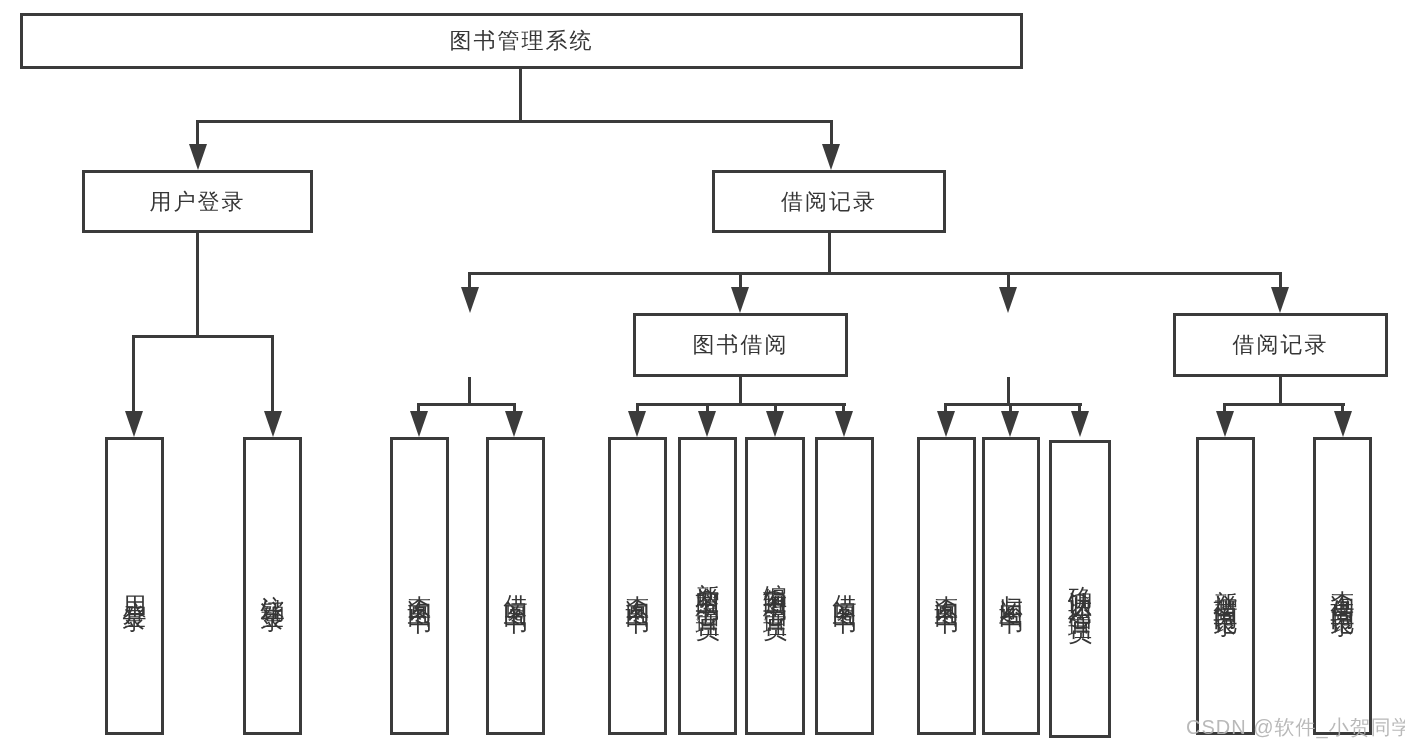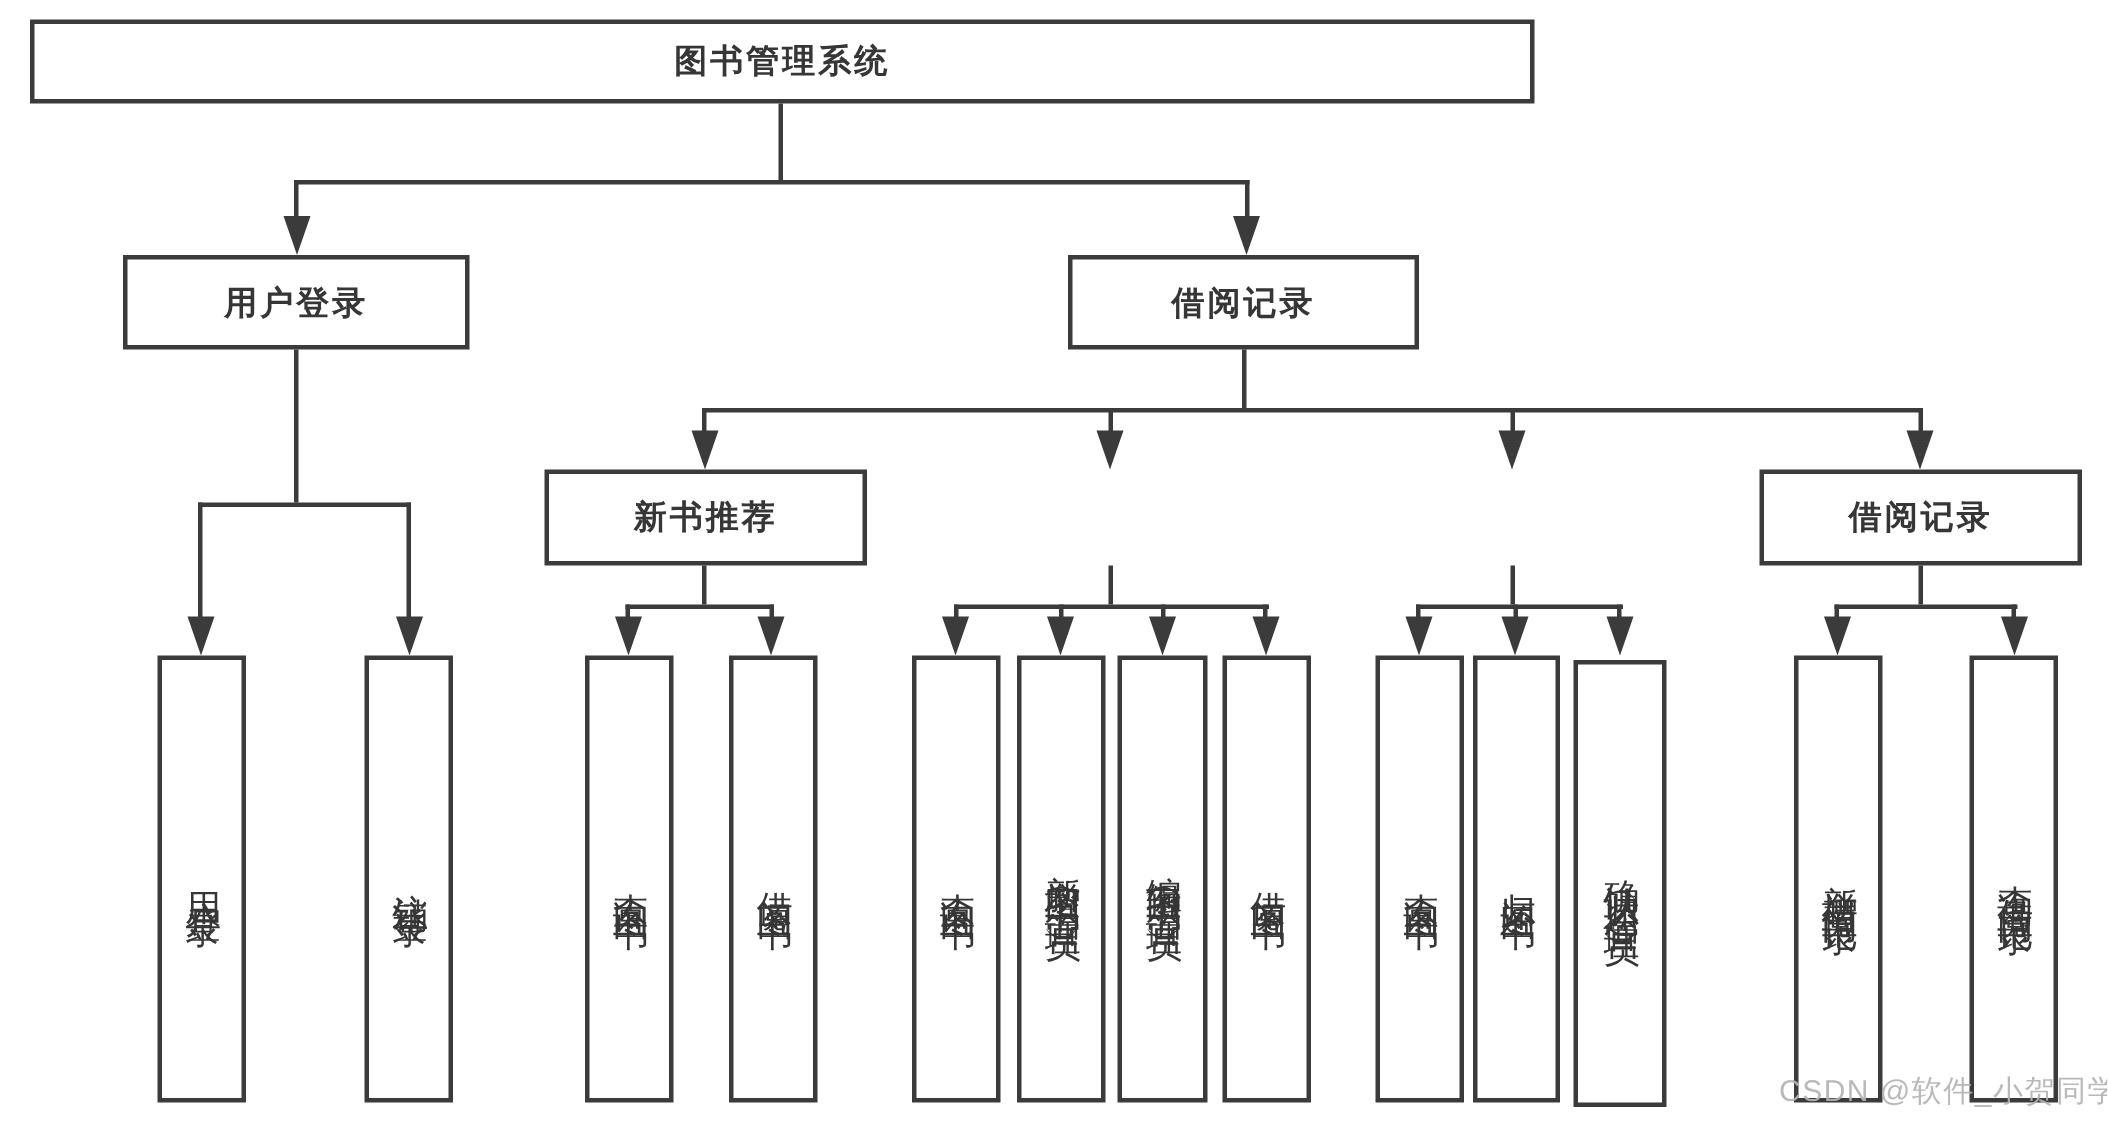--- a/index.html
+++ b/index.html
@@ -21,21 +21,20 @@
     box-sizing:border-box;
     border:3px solid var(--line);
     background:#fff;
     display:flex;align-items:center;justify-content:center;
   }
   .hlabel{
     font-size:22px;
     color:var(--text);
     letter-spacing:2px;
     white-space:nowrap;
-    font-weight:bold;
   }
   .leaf span{
     writing-mode:vertical-rl;
     text-orientation:mixed;
     font-size:24px;
     line-height:1;
     letter-spacing:5px;
     color:var(--text);
     white-space:nowrap;
   }
@@ -92,22 +91,22 @@
   <div class="hline" style="left:469px;top:272px;width:813px;"></div>
   <div class="vline" style="left:468px;top:272px;height:16px;"></div>
   <div class="arr" style="left:461px;top:287px;"></div>
   <div class="vline" style="left:739px;top:272px;height:16px;"></div>
   <div class="arr" style="left:731px;top:287px;"></div>
   <div class="vline" style="left:1007px;top:272px;height:16px;"></div>
   <div class="arr" style="left:999px;top:287px;"></div>
   <div class="vline" style="left:1279px;top:272px;height:16px;"></div>
   <div class="arr" style="left:1271px;top:287px;"></div>
 
-  <div class="box" style="left:363px;top:313px;width:215px;height:64px;">
-    <span class="hlabel">新书推荐</span>
+  <div class="box" style="left:633px;top:313px;width:215px;height:64px;">
+    <span class="hlabel">图书借阅</span>
   </div>
   <div class="box" style="left:1173px;top:313px;width:215px;height:64px;">
     <span class="hlabel">借阅记录</span>
   </div>
 
   <div class="vline" style="left:468px;top:377px;height:26px;"></div>
   <div class="hline" style="left:417px;top:403px;width:99px;"></div>
   <div class="vline" style="left:417px;top:403px;height:12px;"></div>
   <div class="arr" style="left:410px;top:411px;"></div>
   <div class="vline" style="left:513px;top:403px;height:12px;"></div>

